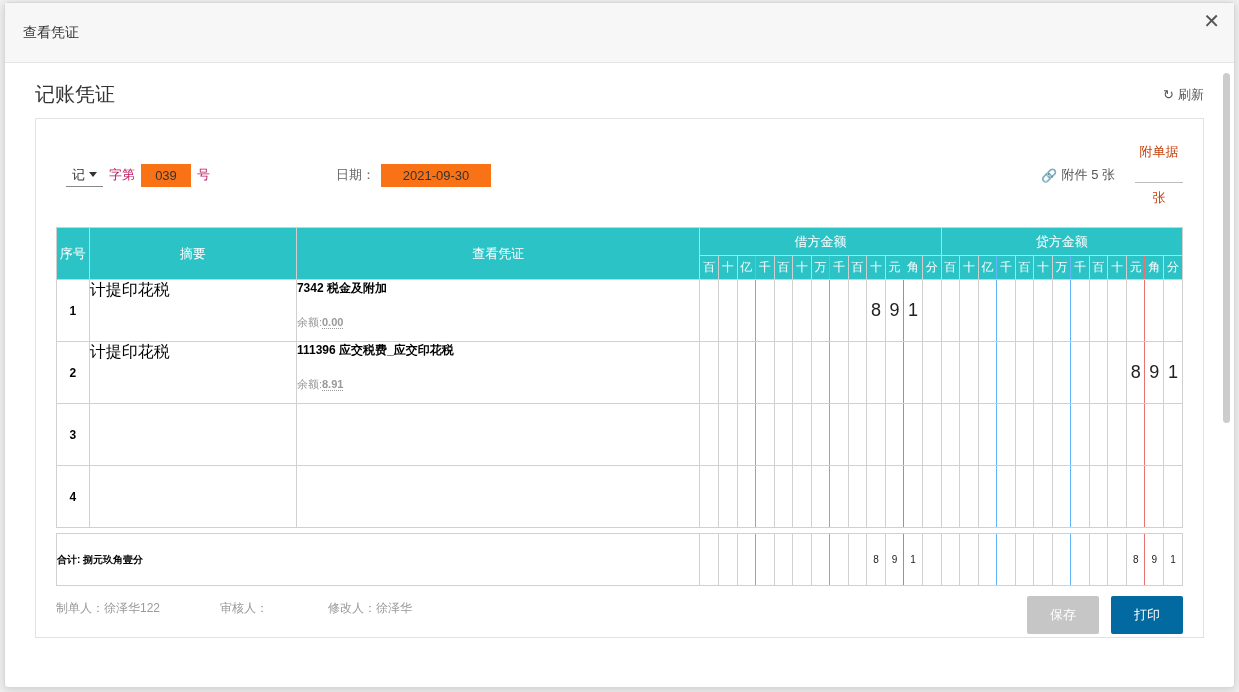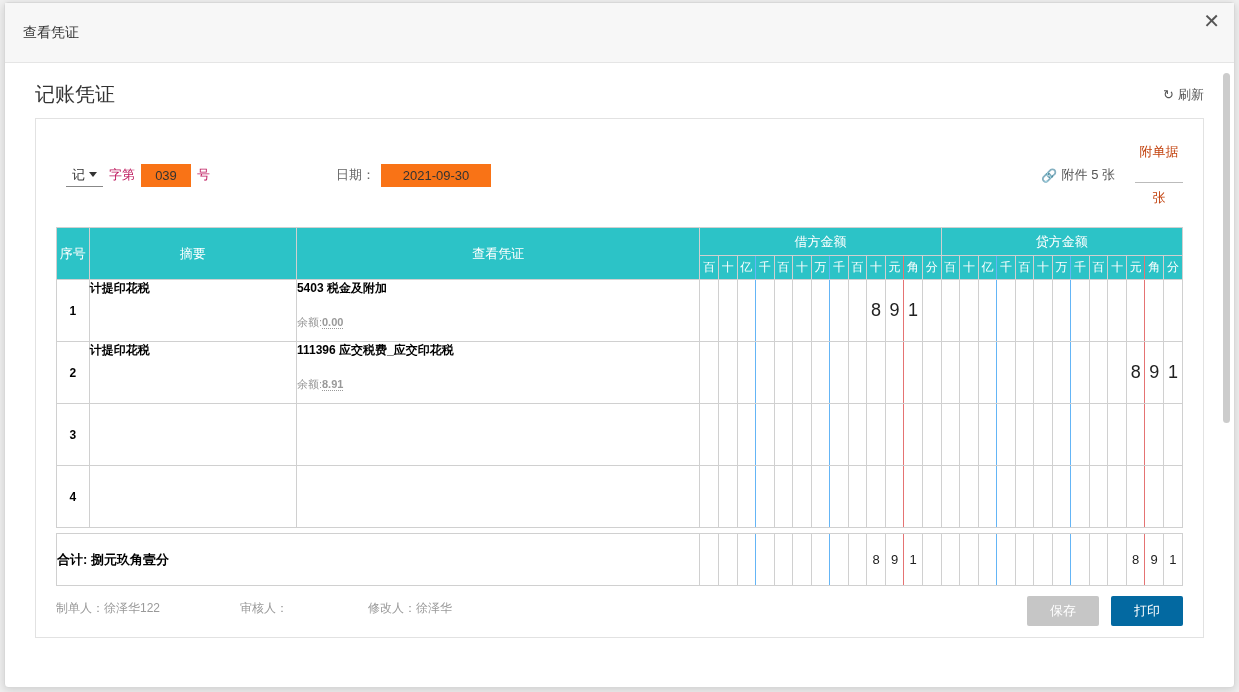--- a/index.html
+++ b/index.html
@@ -155,22 +155,22 @@
 .col-acc { width:370px; }
 .col-dig { width:17px; }
 .td-seq {
   text-align:center;
   font-weight:bold;
   height:62px;
 }
 .td-sum {
   padding:6px 6px;
   vertical-align:top;
-  font-size:12px;
-  font-weight:700;
+  font-size:16px;
+  font-weight:400;
 }
 .td-acc {
   padding:6px 6px;
   vertical-align:top;
   font-size:12px;
 }
 .td-acc .main { font-weight:600; }
 .td-acc .bal {
   color:#999;
   margin-top:18px;
@@ -187,46 +187,45 @@
   height:100%;
   position:relative;
   color:#222;
   font-weight:500;
 }
 
 .dg-red-right { border-right:1px solid #e57373 !important; }
 .dg-blue-right { border-right:1px solid #64b5f6 !important; }
 .tot-row td {
   height:52px;
-  font-size:13px;
+  font-size:10px;
   margin-top:48px;
 }
 .tot-label {
   padding-left:8px;
   font-weight:600;
 }
 .foot-row {
   margin-top:14px;
   display:flex;
   align-items:center;
   font-size:12px;
   color:#999;
   position:relative;
-  gap:20px;
 }
 .foot-row .grp { margin-right:60px; }
 .btns {
   position:absolute;
   right:0;
   top:-4px;
   display:flex;
   gap:12px;
 }
 .btn {
-  height:30px;
+  height:38px;
   min-width:72px;
   border:none;
   border-radius:2px;
   color:#fff;
   font-size:13px;
   cursor:pointer;
   padding:0 18px;
 }
 .btn-save { background:#c6c6c6; cursor:not-allowed; }
 .btn-print { background:#0369a1; }
@@ -351,21 +350,21 @@
               <th class="vth small dg-red-right">元</th>
               <th class="vth small ">角</th>
               <th class="vth small ">分</th>
             </tr>
         </thead>
         <tbody id="vtbody">
             <tr>
               <td class="td-seq">1</td>
               <td class="td-sum">计提印花税</td>
               <td class="td-acc">
-                <div class="main">5403 税金及附加</div>
+                <div class="main">7342 税金及附加</div>
                 <div class="bal">余额:<span class="bv">0.00</span></div>
               </td>
               <td class="digit "></td>
               <td class="digit "></td>
               <td class="digit dg-blue-right"></td>
               <td class="digit "></td>
               <td class="digit "></td>
               <td class="digit "></td>
               <td class="digit dg-blue-right"></td>
               <td class="digit "></td>

